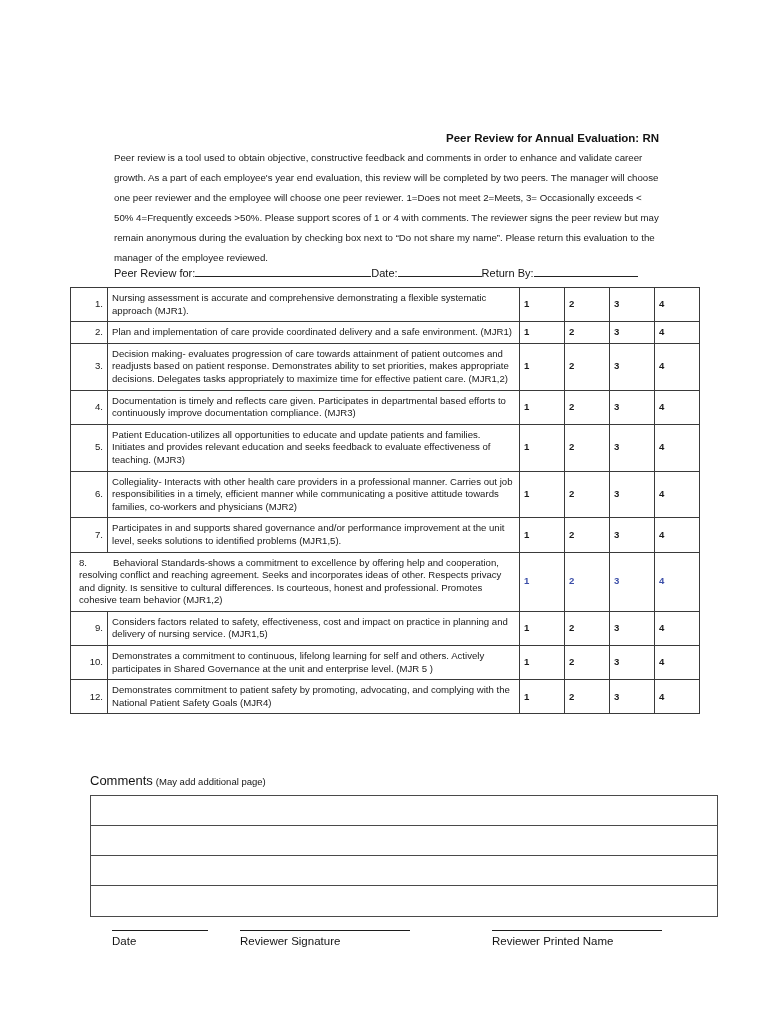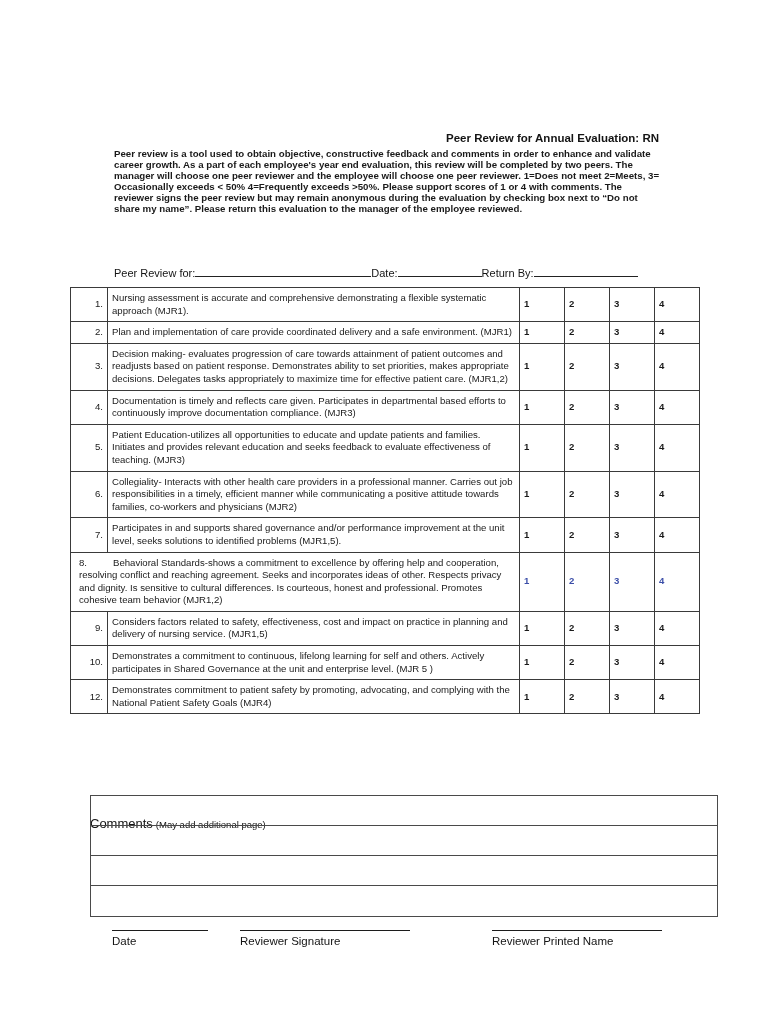--- a/index.html
+++ b/index.html
@@ -60,24 +60,23 @@
     white-space: nowrap;
     color: #141414;
   }
 
   .intro {
     position: absolute;
     left: 114px;
     top: 148px;
     width: 546px;
     font-size: 9.7px;
-    line-height: 11px;
+    line-height: 20px;
     text-align: left;
     color: #1a1a1a;
-    font-weight: bold;
   }
   .intro p { margin: 0; }
   .intro .ref-note { margin-top: 5px; font-size: 9px; }
 
   
   .prline {
     position: absolute;
     left: 114px;
     top: 265px;
     width: 560px;
@@ -141,21 +140,20 @@
   .row8 .ind { display: inline-block; width: 34px; }
 
   
   .comments-head {
     position: absolute;
     left: 90px;
     top: 773px;
     font-size: 13px;
     white-space: nowrap;
     color: #141414;
-    margin-top: 43px;
   }
   .comments-head .sub {
     font-size: 9.5px;
     margin-left: 3px;
   }
   .comments-box {
     position: absolute;
     left: 90px;
     top: 795px;
     width: 628px;

